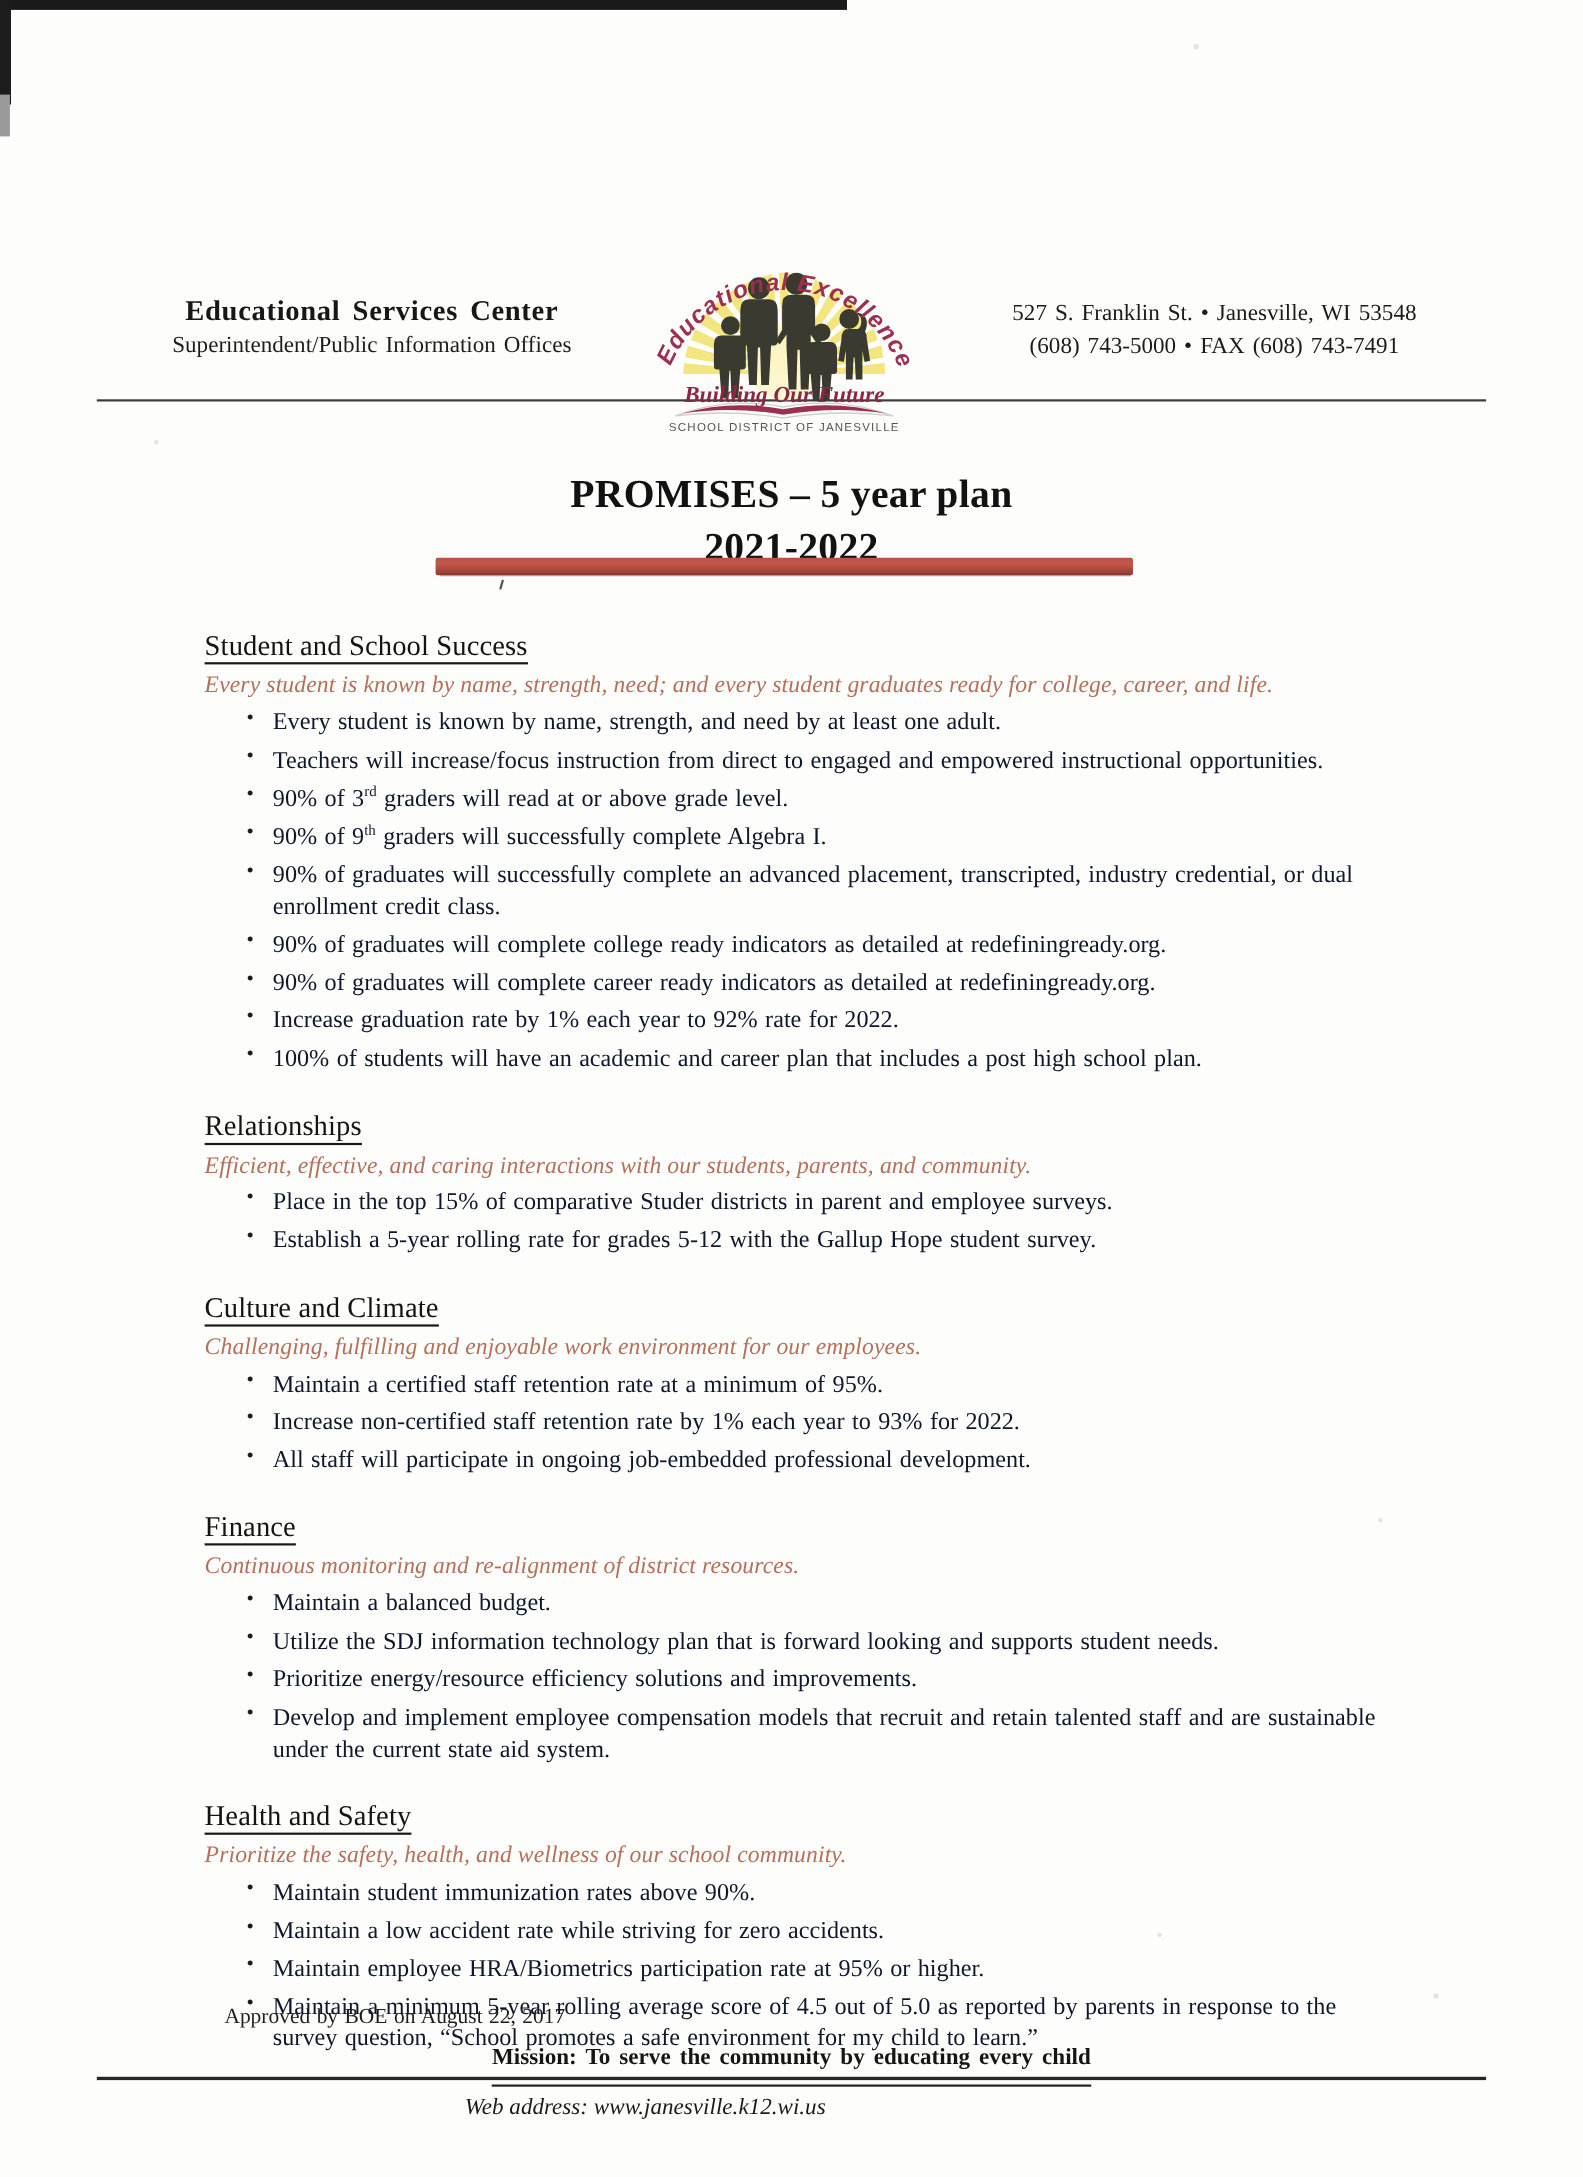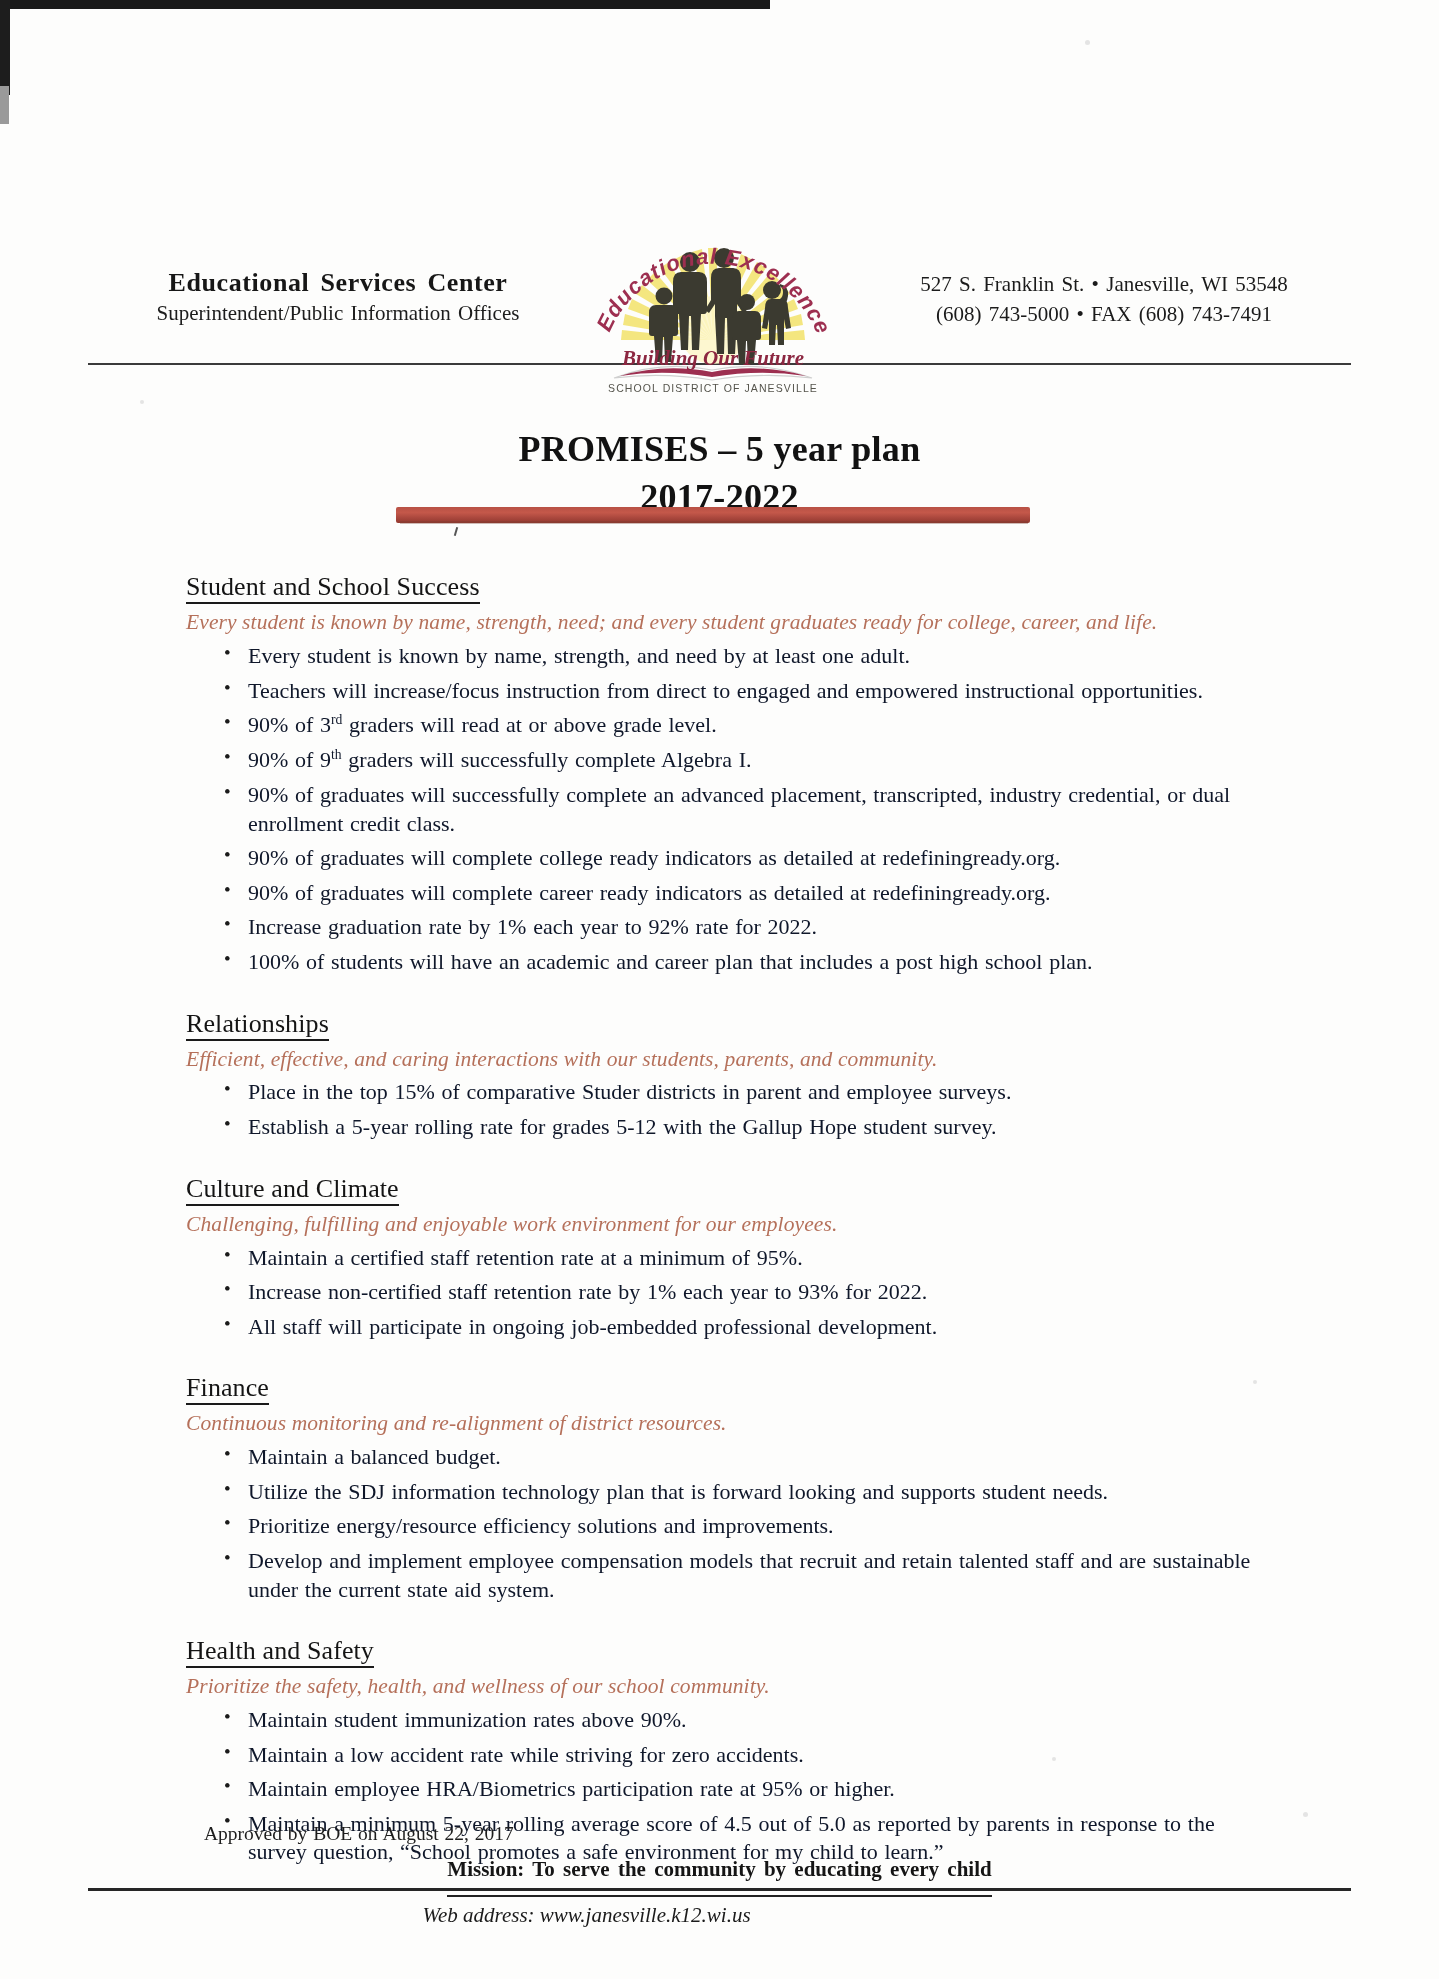--- a/index.html
+++ b/index.html
@@ -352,21 +352,21 @@
       </text>
       <text x="125" y="165" text-anchor="middle" font-family="'Liberation Serif', serif" font-size="21" font-style="italic" font-weight="bold" fill="#8c2741">Building Our Future</text>
       <text x="125" y="192" text-anchor="middle" font-family="'Liberation Sans', sans-serif" font-size="10.5" letter-spacing="1.1" fill="#55544c">SCHOOL DISTRICT OF JANESVILLE</text>
     </svg>
   </div>
 
   <div class="header-rule"></div>
 
   <div class="doc-title">
     <div class="l1">PROMISES – 5 year plan</div>
-    <div class="l2">2017-2022</div>
+    <div class="l2">2021-2022</div>
   </div>
   <div class="red-bar"></div>
   <div class="red-bar-shadow"></div>
   <div class="tick"></div>
 
   <div class="content" id="sections-root">
       <div class="section"><div class="sec-head">Student and School Success</div><div class="sec-sub">Every student is known by name, strength, need; and every student graduates ready for college, career, and life.</div><ul class="bullets">
           <li>Every student is known by name, strength,  and need by at least one adult.</li>
           <li>Teachers will increase/focus  instruction  from direct to engaged  and empowered  instructional opportunities.</li>
           <li>90% of 3<sup>rd</sup> graders  will read at or above grade level.</li>

